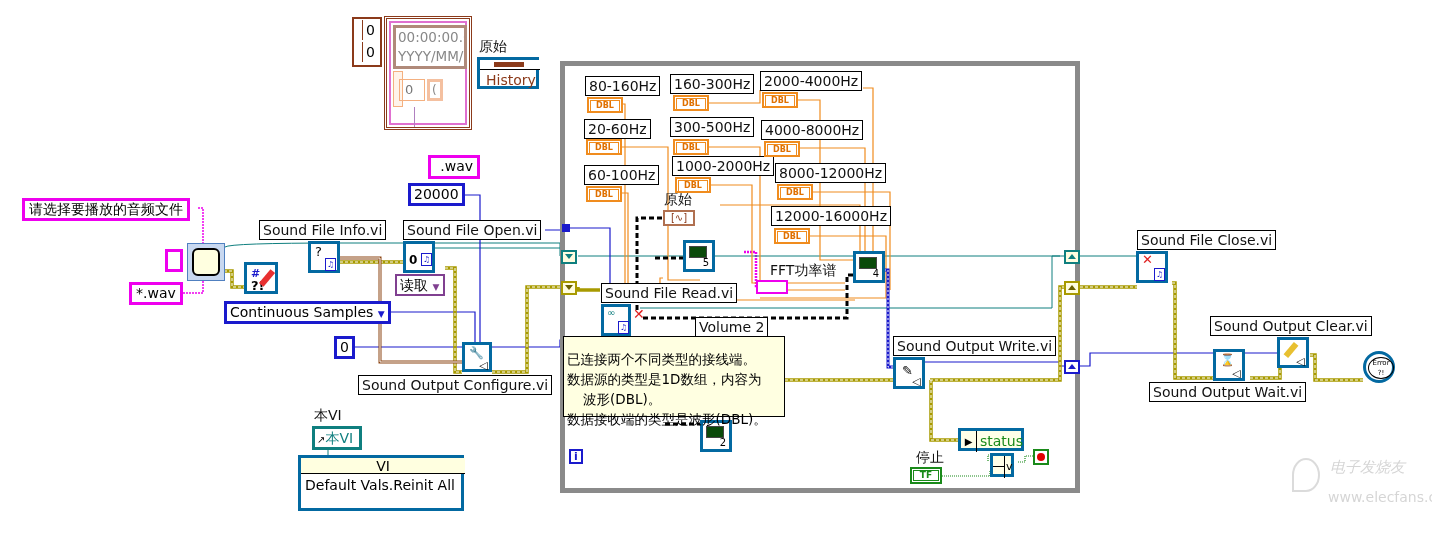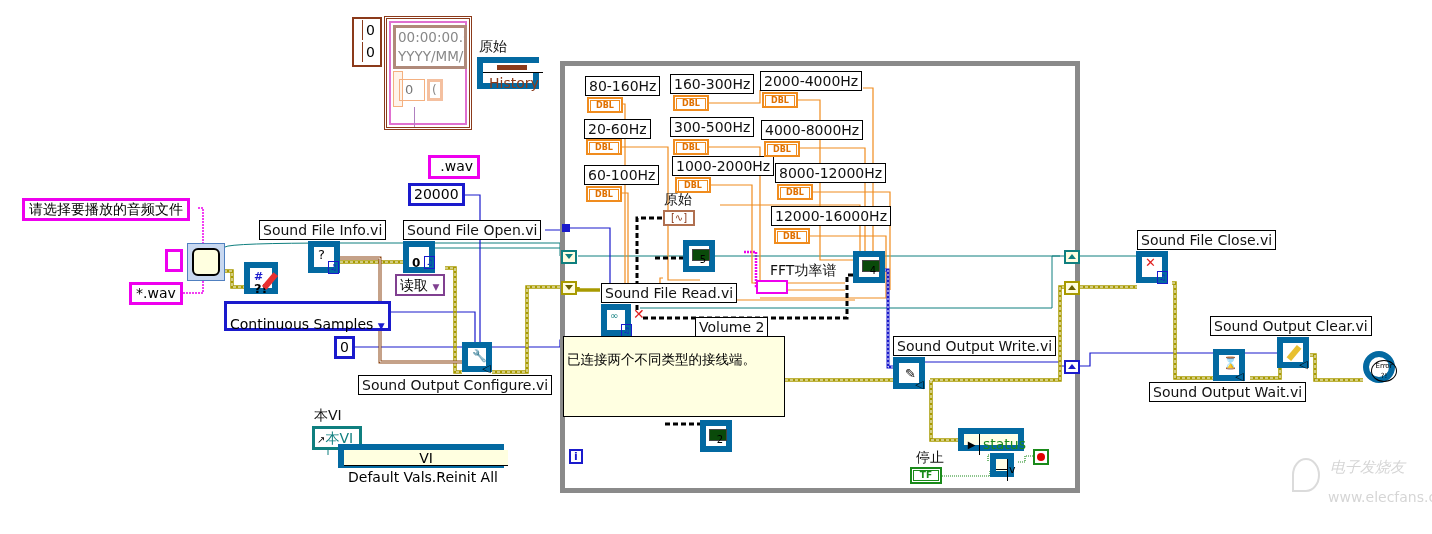--- a/index.html
+++ b/index.html
@@ -1,22 +1,22 @@
 <!DOCTYPE html>
 <html><head>
 <meta charset="utf-8">
 <style>
   html,body{margin:0;padding:0;background:#fff;}
   body{width:1432px;height:534px;position:relative;overflow:hidden;font-family:"DejaVu Sans","Liberation Sans",sans-serif;}
   .abs{position:absolute;box-sizing:border-box;}
   .lbl{position:absolute;box-sizing:border-box;background:#fff;border:1px solid #000;font-size:14px;line-height:18px;padding:0 3px;white-space:nowrap;color:#111;}
-  .node{position:absolute;box-sizing:border-box;background:#fff;border:6px solid #0369a1;}
+  .node{position:absolute;box-sizing:border-box;background:#fff;border:3px solid #0369a1;}
   .strconst{position:absolute;box-sizing:border-box;background:#fff;border:3px solid #ee00ee;font-size:14px;line-height:17px;padding:0 4px;white-space:nowrap;}
   .numconst{position:absolute;box-sizing:border-box;background:#fff;border:3px solid #1a1acc;font-size:14px;line-height:17px;padding:0 3px;white-space:nowrap;}
-  .enumctl{position:absolute;box-sizing:border-box;background:#fff;border:3px solid #1a1acc;font-size:14px;line-height:17px;padding:12px 3px;white-space:nowrap;}
+  .enumctl{position:absolute;box-sizing:border-box;background:#fff;border:3px solid #1a1acc;font-size:14px;line-height:17px;padding:0 3px;white-space:nowrap;}
   .dbl{position:absolute;box-sizing:border-box;width:36px;height:16px;border:2px solid #f08c1e;background:#fff;}
   .dbl span{display:block;margin:1px;height:10px;border:1px solid #f08c1e;font-size:8px;font-weight:bold;color:#e07000;line-height:10px;text-align:center;}
   .loop{position:absolute;box-sizing:border-box;border:5px solid #8a8a8a;background:transparent;}
   .tunnel{position:absolute;box-sizing:border-box;width:16px;height:14px;}
   .freelabel{position:absolute;font-size:14px;line-height:16px;white-space:nowrap;color:#111;}
   .tooltip{position:absolute;box-sizing:border-box;background:#ffffe1;border:1px solid #000;font-size:13.5px;line-height:20px;padding:12px 3px;white-space:nowrap;color:#000;}
   svg.wires{position:absolute;left:0;top:0;}
 </style>
 </head>
 <body>
@@ -182,21 +182,21 @@
 <div class="node" style="left:462px;top:342px;width:30px;height:30px;">
   <div class="abs" style="left:4px;top:2px;font-size:12px;line-height:12px;">🔧</div>
   <div class="abs" style="left:14px;top:15px;font-size:11px;line-height:12px;">◁</div>
 </div>
 <div class="lbl" style="left:358px;top:375px;">Sound Output Configure.vi</div>
 
 <div class="freelabel" style="left:314px;top:407px;">本VI</div>
 <div class="abs" style="left:312px;top:426px;width:50px;height:24px;border:3px solid #0f7f7f;background:#fff;font-size:14px;line-height:18px;padding-left:2px;color:#0f7f7f;">
   <span style="color:#000;font-size:10px;">↗</span><span>本VI</span>
 </div>
-<div class="node" style="left:298px;top:444px;width:166px;height:24px;margin-left:40px;">
+<div class="node" style="left:298px;top:455px;width:166px;height:56px;">
   <div class="abs" style="left:0;top:0;width:164px;height:16px;background:#ffffe0;border-bottom:1px solid #000;"></div>
   <div class="abs" style="left:0;top:0;width:164px;text-align:center;font-size:14px;line-height:16px;">VI</div>
   <div class="abs" style="left:4px;top:18px;font-size:14px;line-height:18px;">Default Vals.Reinit All</div>
 </div>
 
 <div class="loop" style="left:560px;top:61px;width:520px;height:432px;"></div>
 <div class="tunnel" style="left:561px;top:250px;border:2px solid #0f7f7f;background:#fffde0;">
     <div style="margin:2px auto;width:0;height:0;border-left:4px solid transparent;border-right:4px solid transparent;border-top:5px solid #0f7f7f;"></div>
   </div>
 <div class="tunnel" style="left:561px;top:281px;border:2px solid #a89a00;background:#fffde0;">
@@ -276,20 +276,23 @@
 <div class="lbl" style="left:601px;top:283px;">Sound File Read.vi</div>
 <div class="node" style="left:601px;top:304px;width:30px;height:32px;">
   <div class="abs" style="left:3px;top:1px;font-size:10px;line-height:10px;color:#0f7f7f;">∞</div>
   <div class="abs" style="left:14px;top:14px;width:11px;height:13px;border:1px solid #1a1acc;font-size:8px;line-height:12px;color:#1a1acc;text-align:center;">♫</div>
 </div>
 <div class="abs" style="left:633px;top:307px;font-size:14px;line-height:14px;color:#e02020;font-weight:bold;">✕</div>
 <div class="lbl" style="left:695px;top:317px;">Volume 2</div>
 
 <div class="tooltip" style="left:563px;top:336px;width:222px;height:81px;">
   <div>已连接两个不同类型的接线端。</div>
+  <div>数据源的类型是1D数组，内容为</div>
+  <div style="padding-left:16px;">波形(DBL)。</div>
+  <div>数据接收端的类型是波形(DBL)。</div>
 </div>
 
 <div class="lbl" style="left:893px;top:336px;">Sound Output Write.vi</div>
 <div class="node" style="left:893px;top:357px;width:32px;height:32px;">
   <div class="abs" style="left:6px;top:4px;font-size:13px;line-height:13px;">✎</div>
   <div class="abs" style="left:16px;top:16px;font-size:11px;line-height:12px;">◁</div>
 </div>
 
 <div class="node" style="left:958px;top:428px;width:66px;height:23px;background:#ffffe8;">
   <div class="abs" style="left:0;top:0;width:16px;height:21px;border-right:1px solid #000;font-size:10px;line-height:21px;text-align:center;">▶</div>

